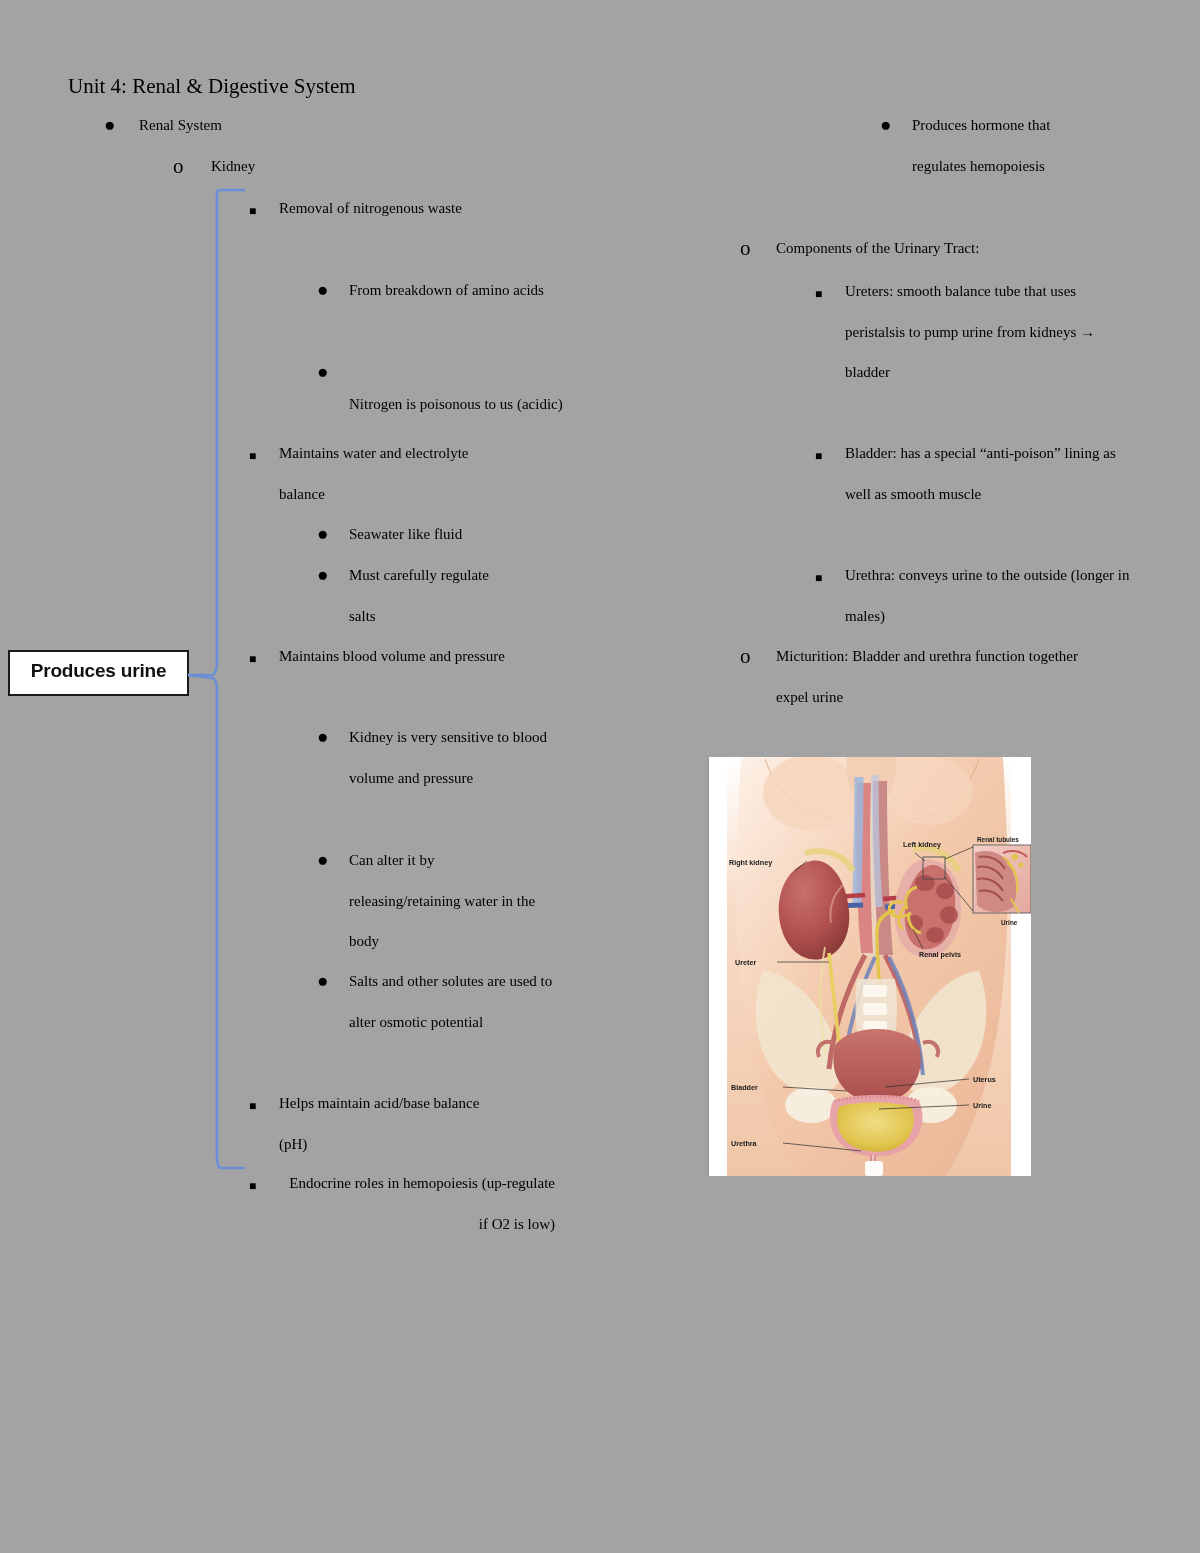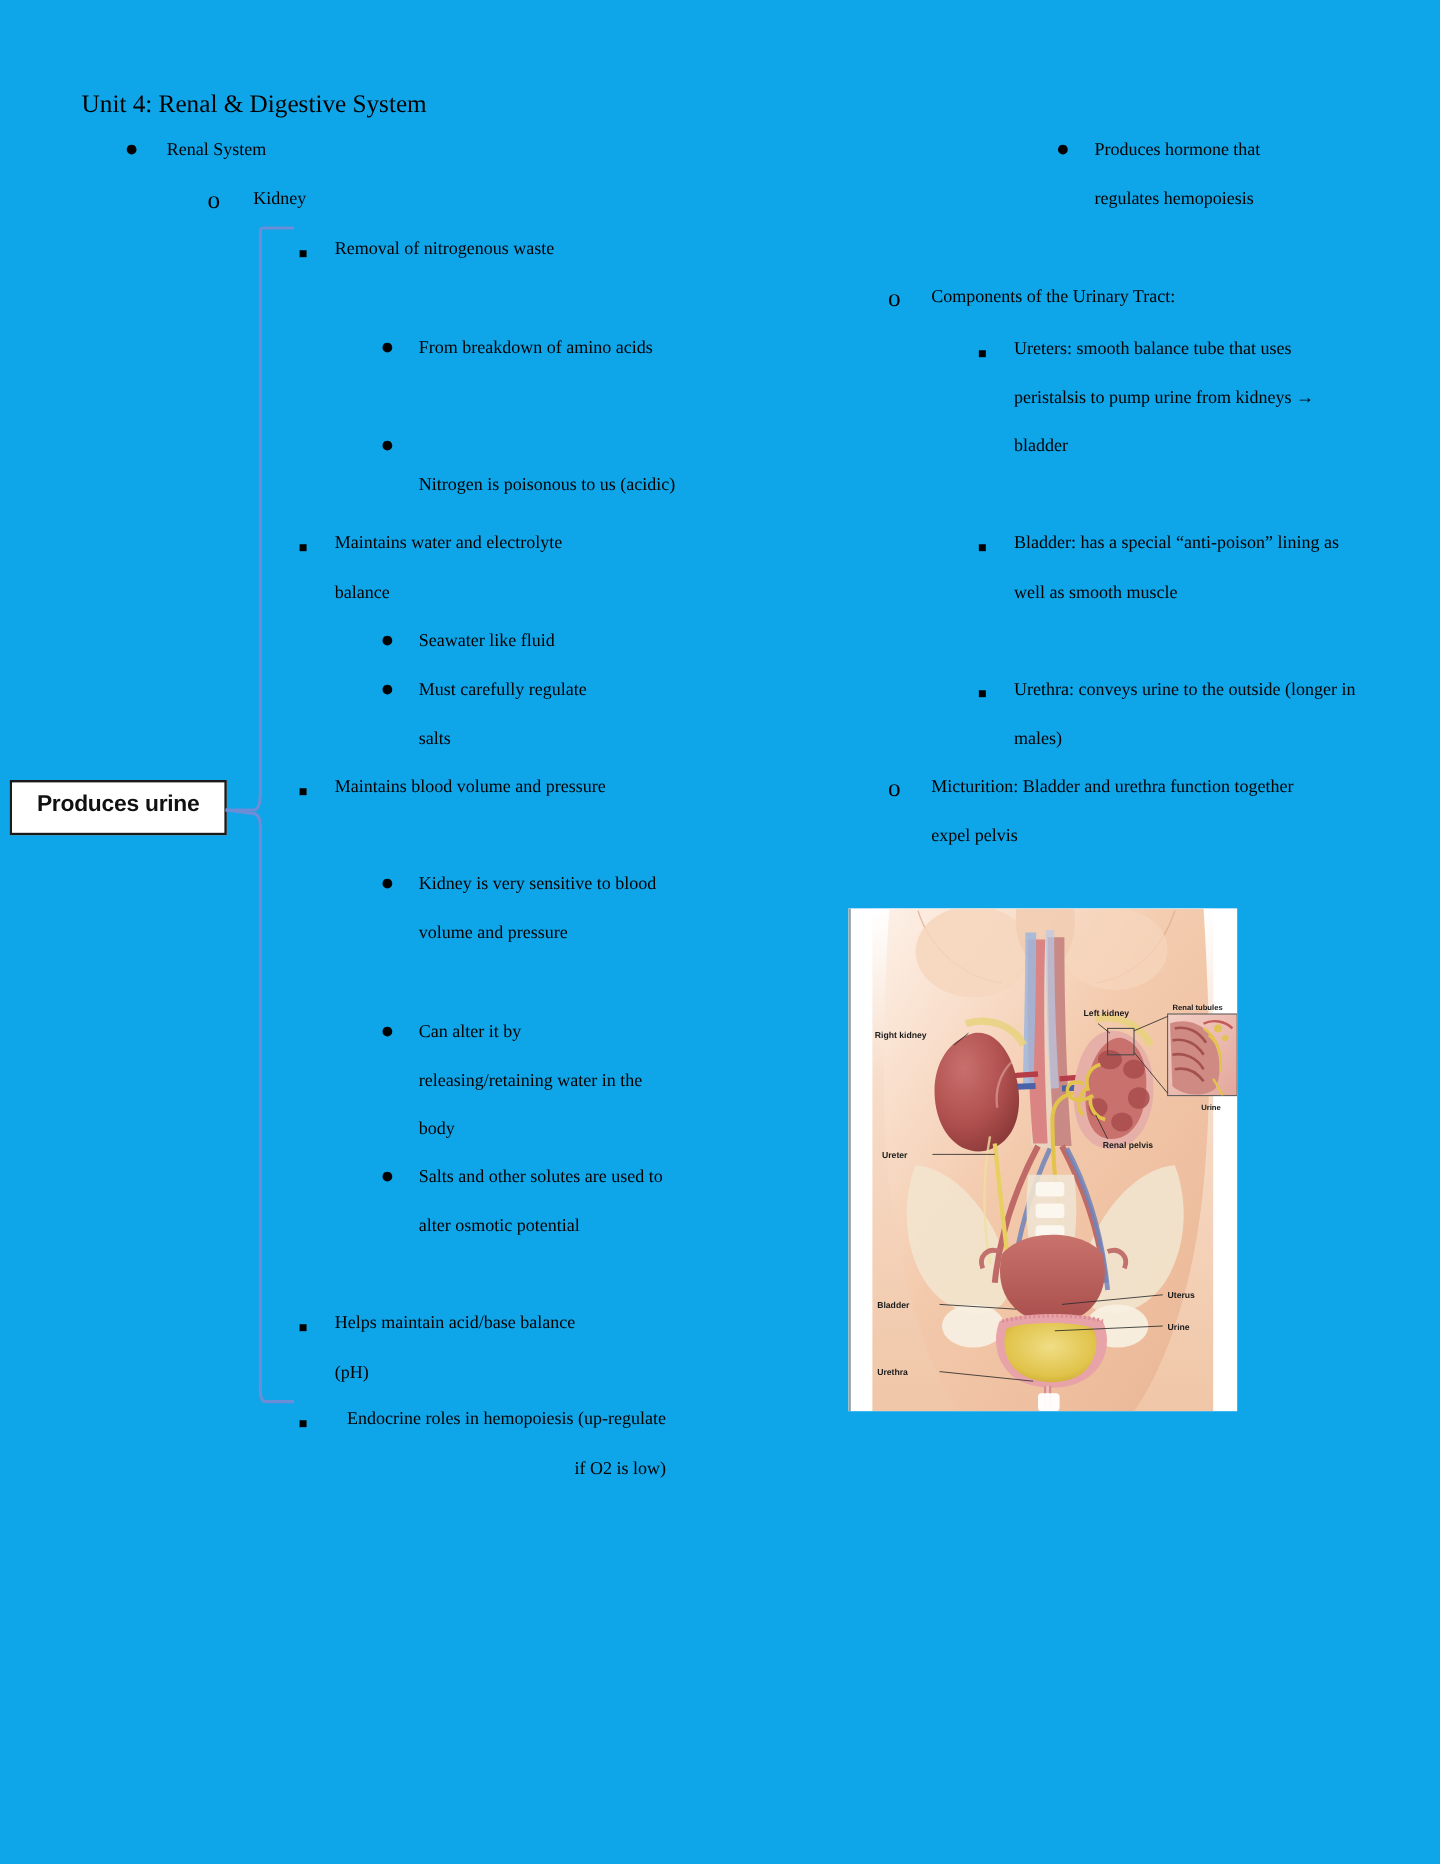--- a/index.html
+++ b/index.html
@@ -8,21 +8,21 @@
     background: #ffffff;
   }
   body {
     font-family: "Liberation Serif", "DejaVu Serif", serif;
     color: #000000;
   }
   #page {
     position: relative;
     width: 1200px;
     height: 1553px;
-    background: #0ea5e9;
+    background: #a3a3a3;
     overflow: hidden;
   }
 
   
   .txt {
     position: absolute;
     font-size: 15px;
     line-height: 40.5px;
     color: #000;
     white-space: pre-wrap;
@@ -167,21 +167,21 @@
   <div class="mk mk-sq" style="left:815px; top:274px;">■</div>
   <div class="txt" style="left:845px; top:271px; width:280px;">Ureters: smooth balance tube that uses peristalsis to pump urine from kidneys → bladder</div>
 
   <div class="mk mk-sq" style="left:815px; top:436px;">■</div>
   <div class="txt" style="left:845px; top:433px; width:282px;">Bladder: has a special “anti-poison” lining as well as smooth muscle</div>
 
   <div class="mk mk-sq" style="left:815px; top:558px;">■</div>
   <div class="txt" style="left:845px; top:555px; width:285px;">Urethra: conveys urine to the outside (longer in males)</div>
 
   <div class="mk mk-circle" style="left:740px; top:636px;">o</div>
-  <div class="txt" style="left:776px; top:636px; width:330px;">Micturition: Bladder and urethra function together expel pelvis</div>
+  <div class="txt" style="left:776px; top:636px; width:330px;">Micturition: Bladder and urethra function together expel urine</div>
 
   <div id="callout-box">
     <div class="callout-label">Produces urine</div>
   </div>
 
   <div id="bracket-connector">
     <svg width="70" height="995" viewBox="0 0 70 995">
 
       <path d="M33 8 L59 8" stroke="#6b8ed6" stroke-width="2.6" fill="none"></path>
 

